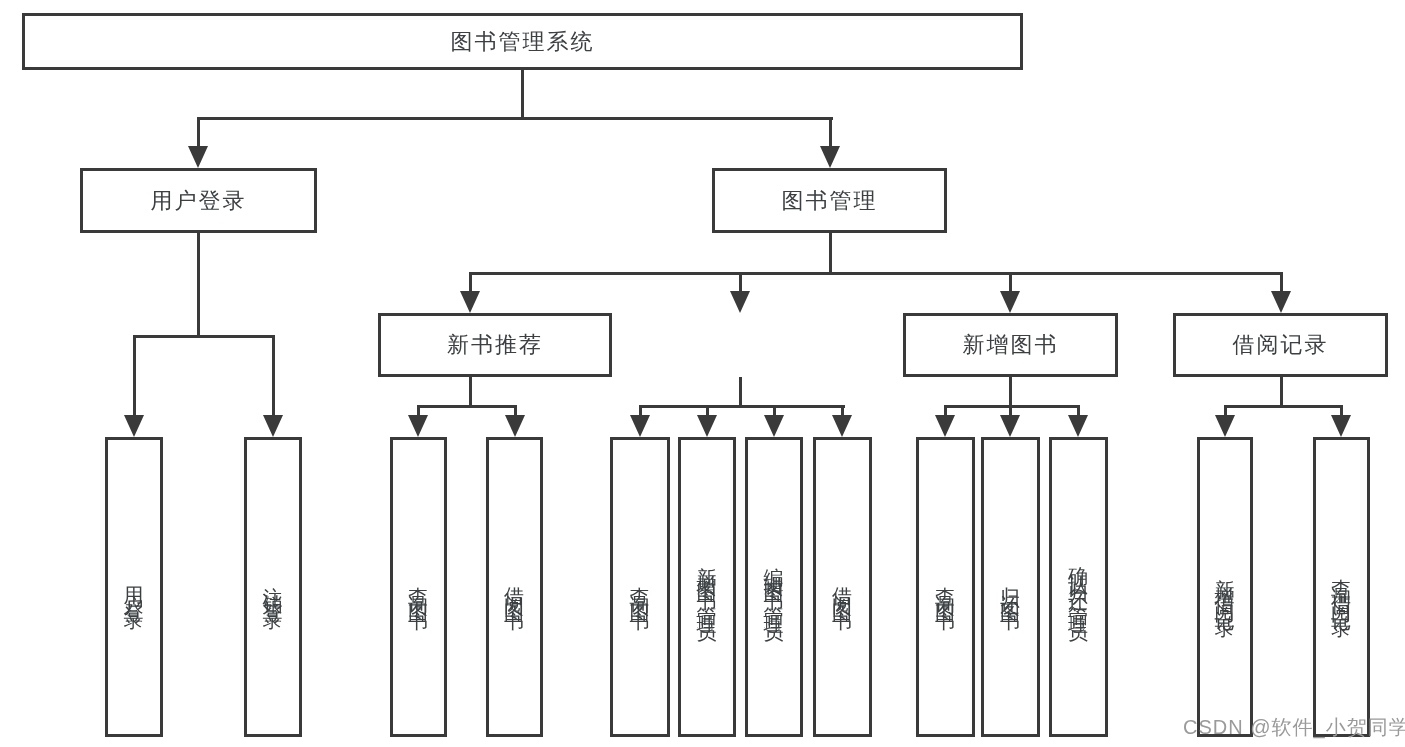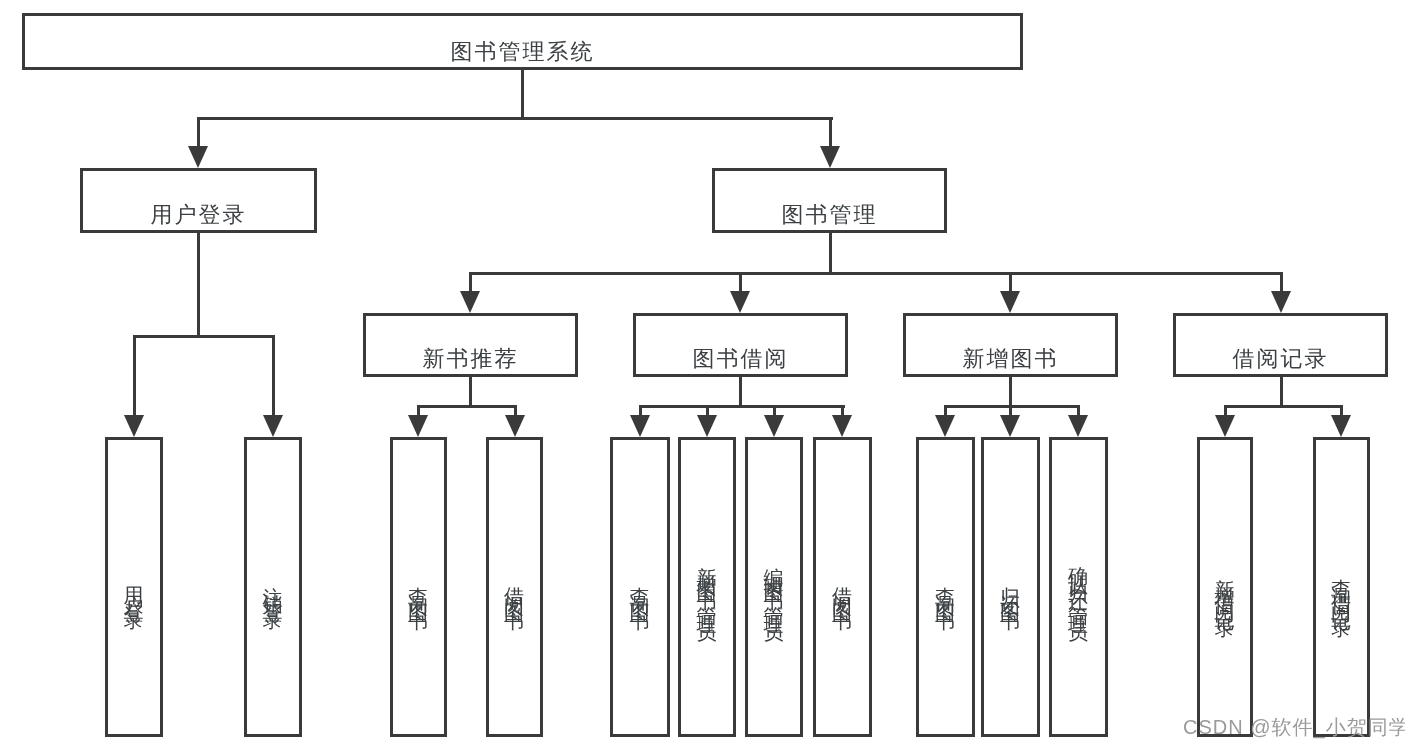--- a/index.html
+++ b/index.html
@@ -6,21 +6,21 @@
   .canvas{
     position:relative;width:1405px;height:747px;background:var(--background,#fff);
     font-family:"Liberation Sans","DejaVu Sans",sans-serif;overflow:hidden;
   }
   .node{
     position:absolute;box-sizing:border-box;background:#fff;
     border:3px solid var(--line,#3a3a3a);
     display:flex;align-items:center;justify-content:center;
     color:var(--text,#3c4043);
   }
-  .node.h{font-size:22px;letter-spacing:2px;white-space:nowrap;align-items:flex-end;}
+  .node.h{font-size:22px;letter-spacing:2px;white-space:nowrap;}
   .node.v{
     writing-mode:vertical-rl;text-orientation:mixed;
     font-size:20px;letter-spacing:8px;line-height:1;
   }
   .vline,.hline{position:absolute;background:var(--line,#3a3a3a);}
   .arrow{
     position:absolute;width:0;height:0;
     border-left:10px solid transparent;border-right:10px solid transparent;
     border-top:22px solid var(--line,#3a3a3a);
   }
@@ -63,25 +63,22 @@
   <div class="hline" style="left:469px;top:272px;width:814px;height:3px;"></div>
   <div class="vline" style="left:469px;top:273px;width:3px;height:20px;"></div>
   <div class="arrow" style="left:460px;top:291px;"></div>
   <div class="vline" style="left:739px;top:273px;width:3px;height:20px;"></div>
   <div class="arrow" style="left:730px;top:291px;"></div>
   <div class="vline" style="left:1009px;top:273px;width:3px;height:20px;"></div>
   <div class="arrow" style="left:1000px;top:291px;"></div>
   <div class="vline" style="left:1280px;top:273px;width:3px;height:20px;"></div>
   <div class="arrow" style="left:1271px;top:291px;"></div>
 
-  <div class="node h" style="left:363px;top:313px;width:215px;height:64px;">
+  <div class="node h" style="left:378px;top:313px;width:234px;height:64px;">
     <span>新书推荐</span>
-  </div>
-  <div class="node h" style="left:633px;top:313px;width:215px;height:64px;">
-    <span>图书借阅</span>
   </div>
   <div class="node h" style="left:903px;top:313px;width:215px;height:64px;">
     <span>新增图书</span>
   </div>
   <div class="node h" style="left:1173px;top:313px;width:215px;height:64px;">
     <span>借阅记录</span>
   </div>
 
   <div class="vline" style="left:469px;top:377px;width:3px;height:29px;"></div>
   <div class="hline" style="left:417px;top:405px;width:100px;height:3px;"></div>

